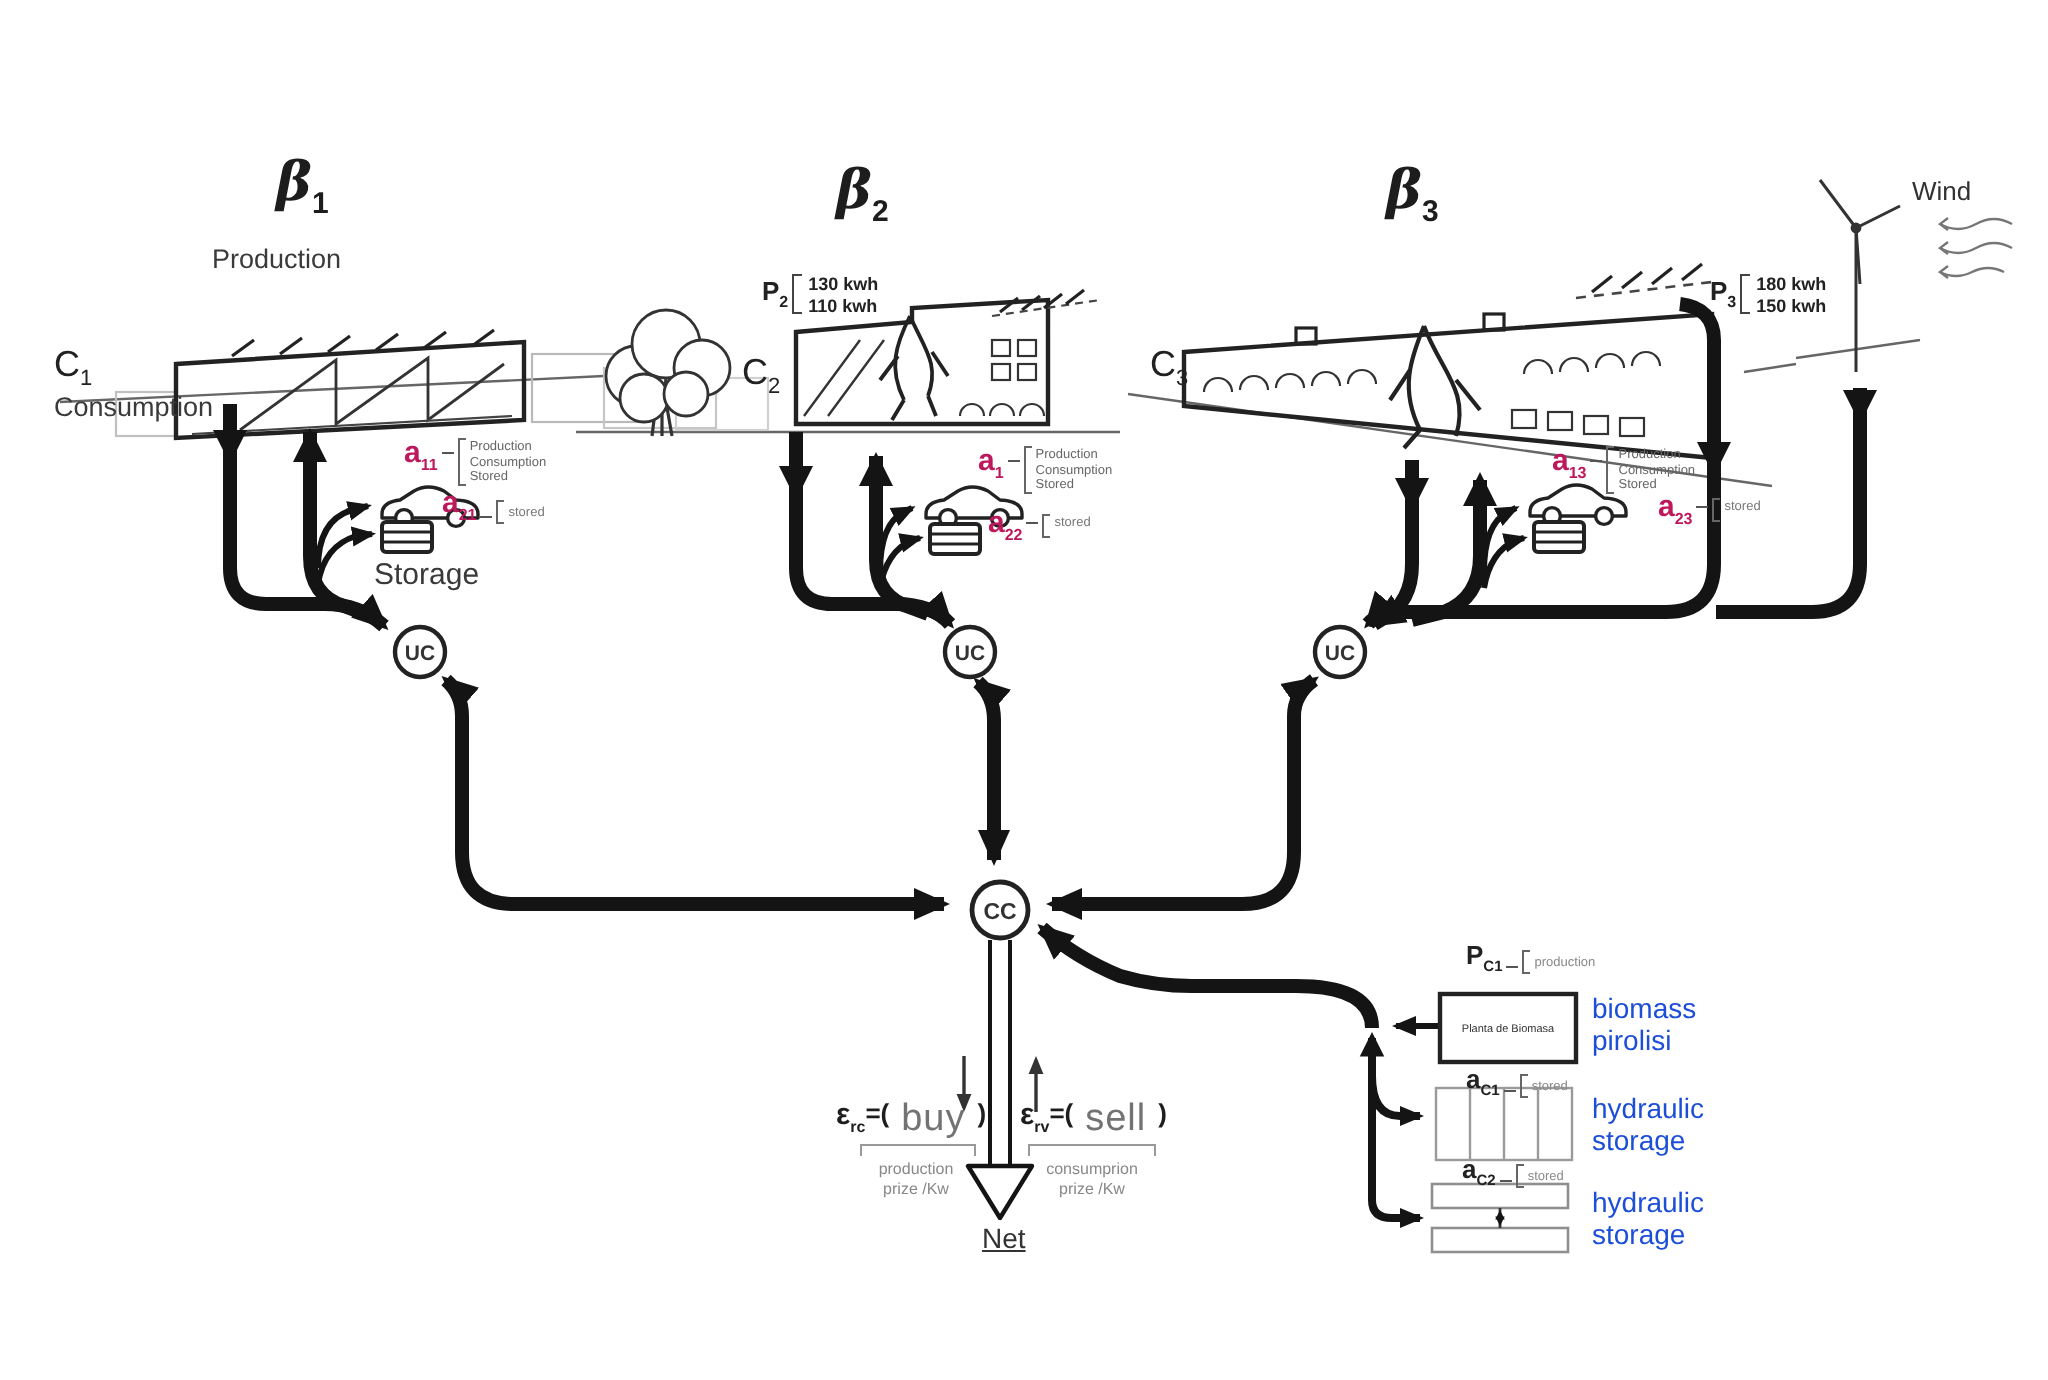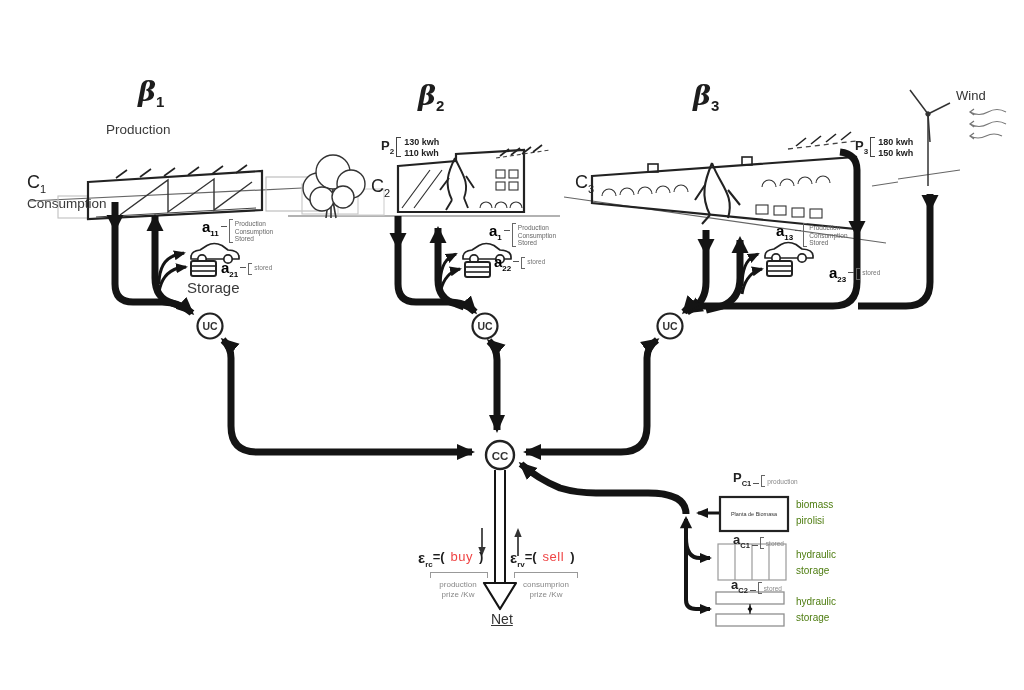--- a/index.html
+++ b/index.html
@@ -17,41 +17,41 @@
   .fgrp{position:absolute;display:flex;align-items:stretch;}
   .fname{font-size:13px;font-weight:bold;color:#222;}
   .fname sub{font-size:8px;}
   .eq{font-size:12px;font-weight:bold;color:#222;margin:0 1px;}
   .brk{width:4px;border:1.2px solid #444;border-right:none;margin:1px 3px 1px 2px;}
   .rows{display:flex;flex-direction:column;justify-content:space-around;}
   .row{display:flex;align-items:baseline;line-height:10px;}
   .val{font-size:9px;font-weight:bold;color:#222;}
   .note{font-size:7px;color:#8a8a8a;margin-left:3px;}
   .agrp{position:absolute;display:flex;align-items:flex-start;}
-  .aname{font-size:15px;font-weight:bold;color:#000000;line-height:15px;}
+  .aname{font-size:15px;font-weight:bold;color:#be185d;line-height:15px;}
   .aname sub{font-size:8px;}
   .dash{width:6px;height:1px;background:#555;margin:7px 2px 0 2px;flex:none;}
   .brk-t{width:3px;border:0.9px solid #666;border-right:none;margin-right:2px;align-self:stretch;}
   .aitems{display:flex;flex-direction:column;font-size:6.5px;color:#666;line-height:7.6px;padding-top:1px;}
   .anote{font-size:6.5px;color:#777;margin-top:4px;}
   .sgrp{position:absolute;display:flex;align-items:center;}
   .sname{font-size:13px;font-weight:bold;color:#222;line-height:13px;}
   .sname sub{font-size:7.5px;}
   .snote{font-size:6.5px;color:#888;margin-top:3px;}
   .sdash{width:6px;height:1px;background:#555;margin:6px 2px 0 2px;flex:none;}
   .sbrk{width:3px;border:0.9px solid #666;border-right:none;margin-right:2px;height:10px;margin-top:1px;}
   .eps{position:absolute;display:flex;align-items:flex-start;}
   .epsname{font-size:15px;font-weight:bold;color:#1d1d1d;}
   .epsname sub{font-size:8px;}
   .epseq{font-size:13px;font-weight:bold;color:#1d1d1d;}
-  .epsword{font-size:13px;color:#ef4444;margin:0 6px;letter-spacing:0.5px;}
+  .epsword{font-size:19px;color:#737373;margin:0 6px;letter-spacing:0.5px;}
   .ubrace{position:absolute;border-top:1px solid #999;border-left:1px solid #999;border-right:1px solid #999;height:5px;}
   .cap{position:absolute;font-size:8px;color:#888;text-align:center;line-height:9.5px;}
   .net{font-size:14px;color:#333;}
-  .sidelabel{position:absolute;font-size:10px;color:#4d7c0f;line-height:15.5px;}
+  .sidelabel{position:absolute;font-size:14px;color:#1d4ed8;line-height:15.5px;}
   .sidelabel span{display:block;}
 </style>
 </head>
 <body>
 
 <div class="stage">
 
 <svg width="1024" height="690" viewBox="0 0 1024 690">
   <defs>
     <marker id="mA" markerUnits="userSpaceOnUse" viewBox="0 0 18 18" refX="15" refY="9" markerWidth="18" markerHeight="18" orient="auto-start-reverse">
@@ -273,21 +273,21 @@
 <div class="agrp" style="left:202px;top:219px;">
   <span class="aname"><span>a</span><sub>11</sub></span>
   <span class="dash"></span>
       <span class="brk-t"></span>
   <span class="aitems">
         <span>Production</span>
         <span>Consumption</span>
         <span>Stored</span>
       </span>
 </div>
-<div class="agrp" style="left:221px;top:260px;">
+<div class="agrp" style="left:221px;top:244px;align-items:center;">
   <span class="aname"><span>a</span><sub>21</sub></span>
   <span class="dash"></span>
       <span class="sbrk" style="margin-top:3px;"></span>
   <span class="anote">stored</span>
 </div>
 <div class="abs storage" style="left:187px;top:279px;">Storage</div>
 
 <div class="abs beta" style="left:418px;top:80px;"><span>β</span><sub>2</sub></div>
 <div class="fgrp" style="left:381px;top:136px;height:22px;">
   <span class="fname" style="align-self:center;"><span>P</span><sub>2</sub></span>
@@ -337,21 +337,21 @@
 <div class="agrp" style="left:776px;top:223px;">
   <span class="aname"><span>a</span><sub>13</sub></span>
   <span class="dash"></span>
       <span class="brk-t"></span>
   <span class="aitems">
         <span>Production</span>
         <span>Consumption</span>
         <span>Stored</span>
       </span>
 </div>
-<div class="agrp" style="left:794px;top:265px;padding-left:35px;">
+<div class="agrp" style="left:794px;top:246px;padding-left:35px;">
   <span class="aname"><span>a</span><sub>23</sub></span>
   <span class="dash"></span>
       <span class="sbrk" style="margin-top:3px;"></span>
   <span class="anote">stored</span>
 </div>
 
 <div class="eps" style="left:418px;top:549px;">
   <span class="epsname"><span>ε</span><sub>rc</sub></span>
   <span class="epseq">=(</span>
   <span class="epsword">buy</span>

